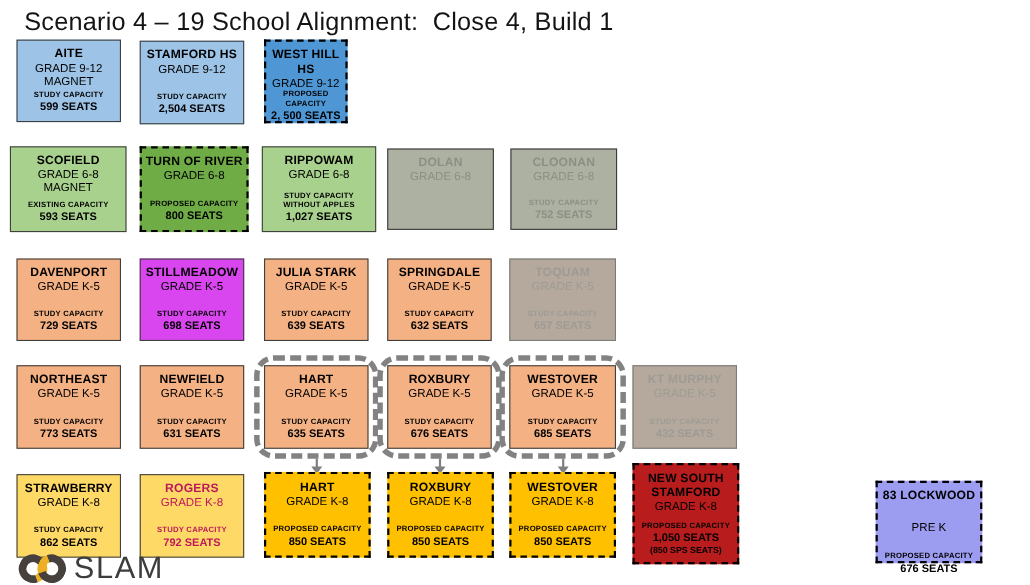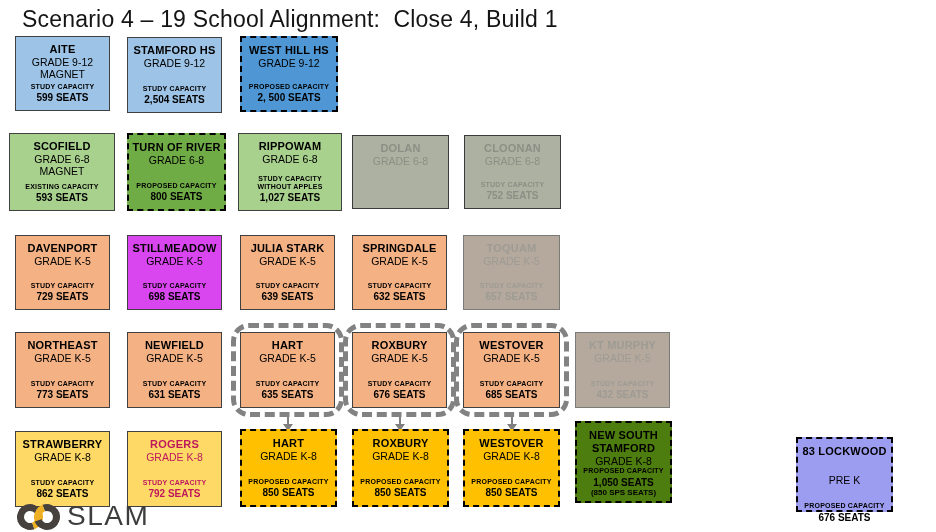--- a/index.html
+++ b/index.html
@@ -47,21 +47,21 @@
       </div>
     </div>
     <div class="box" style="left: 127px; top: 37px; width: 95px; height: 76px; background: rgb(157, 195, 230); color: rgb(0, 0, 0); border: 1.5px solid rgb(64, 64, 64);">
       <div class="nm">STAMFORD HS</div>
       <div class="gr">GRADE 9-12</div>
       <div class="capgrp">
         <div class="cap">STUDY CAPACITY</div>
         <div class="seats">2,504 SEATS</div>
       </div>
     </div>
-    <div class="box" style="left: 240px; top: 36px; width: 98px; height: 76px; background: rgb(78, 151, 212); color: rgb(0, 0, 0); border: 2px dashed rgb(0, 0, 0);">
+    <div class="box" style="left: 240px; top: 36px; width: 76px; height: 76px; background: rgb(78, 151, 212); color: rgb(0, 0, 0); border: 2px dashed rgb(0, 0, 0);">
       <div class="nm">WEST HILL HS</div>
       <div class="gr">GRADE 9-12</div>
       <div class="capgrp">
         <div class="cap">PROPOSED CAPACITY</div>
         <div class="seats">2, 500 SEATS</div>
       </div>
     </div>
     <div class="box" style="left: 9px; top: 133px; width: 106px; height: 78px; background: rgb(169, 209, 142); color: rgb(0, 0, 0); border: 1.5px solid rgb(64, 64, 64);">
       <div class="nm">SCOFIELD</div>
       <div class="gr">GRADE 6-8</div>
@@ -229,21 +229,21 @@
       </div>
     </div>
     <div class="box" style="left: 463px; top: 429px; width: 97px; height: 78px; background: rgb(255, 192, 0); color: rgb(0, 0, 0); border: 2px dashed rgb(0, 0, 0);">
       <div class="nm">WESTOVER</div>
       <div class="gr">GRADE K-8</div>
       <div class="capgrp">
         <div class="cap">PROPOSED CAPACITY</div>
         <div class="seats">850 SEATS</div>
       </div>
     </div>
-    <div class="box" style="left: 575px; top: 421px; width: 97px; height: 82px; background: #4d7c0f; color: rgb(0, 0, 0); border: 2px dashed rgb(0, 0, 0);">
+    <div class="box" style="left: 575px; top: 421px; width: 97px; height: 92px; background: #b91c1c; color: rgb(0, 0, 0); border: 2px dashed rgb(0, 0, 0);">
       <div class="nm">NEW SOUTH STAMFORD</div>
       <div class="gr">GRADE K-8</div>
       <div class="capgrp">
         <div class="cap">PROPOSED CAPACITY</div>
         <div class="seats">1,050 SEATS</div>
         <div class="note">(850 SPS SEATS)</div>
       </div>
     </div>
     <div class="box" style="left: 796px; top: 437px; width: 97px; height: 75px; background: rgb(156, 156, 240); color: rgb(0, 0, 0); border: 2px dashed rgb(0, 0, 0); gap: 16px;">
       <div class="nm">83 LOCKWOOD</div>

